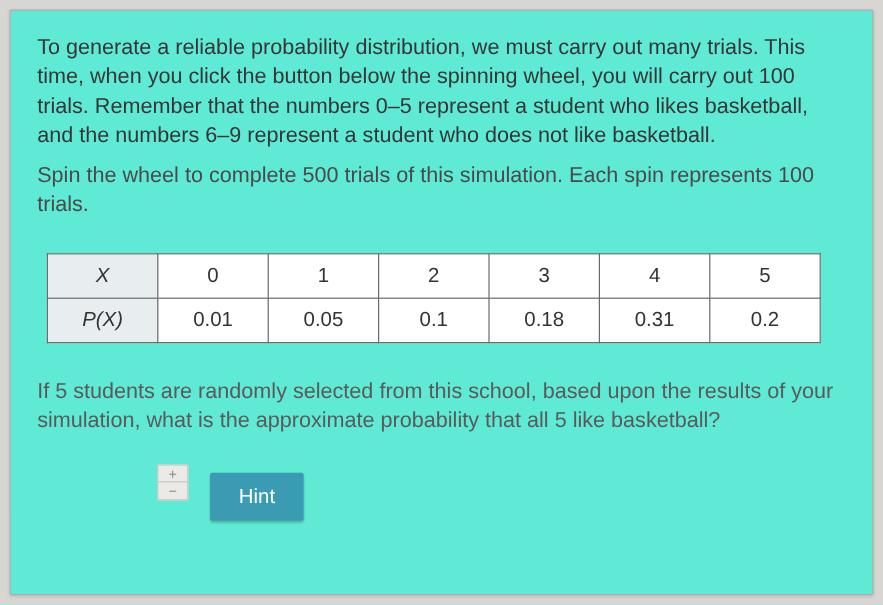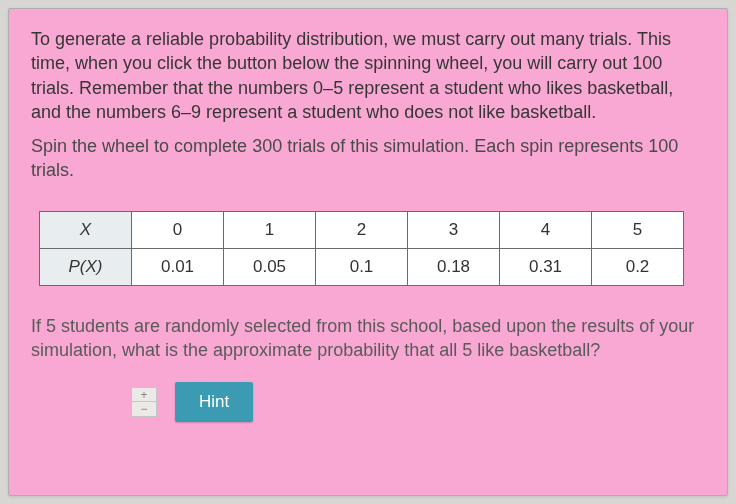--- a/index.html
+++ b/index.html
@@ -5,21 +5,21 @@
     * { box-sizing: border-box; margin: 0; padding: 0; }
     body {
       width: 736px;
       height: 504px;
       background: #d8d6d3;
       font-family: Arial, Helvetica, sans-serif;
       padding: 8px;
       position: relative;
     }
     .content-card {
-      background: #f9a8d4;
+      background: #5eead4;
       border: 1px solid #b0aead;
       border-radius: 2px;
       padding: 18px 22px 20px 22px;
       width: 100%;
       height: 100%;
       color: #3a3a3a;
       box-shadow: 0 1px 3px rgba(0,0,0,0.1);
     }
     .para-1 {
       font-size: 18px;
@@ -52,21 +52,21 @@
       font-style: italic;
       width: 92px;
     }
     .prob-table .val {
       width: 92px;
     }
     .para-3 {
       font-size: 18px;
       line-height: 1.35;
       color: #5a5a5a;
-      margin-bottom: 20px;
+      margin-bottom: 8px;
     }
     .action-row {
       display: flex;
       align-items: center;
       gap: 18px;
       padding-left: 100px;
     }
     .stepper {
       display: flex;
       flex-direction: column;
@@ -87,30 +87,31 @@
     .stepper .s-btn:first-child { border-bottom: 1px solid #c5c5c5; }
     .hint-btn {
       background: #3b9bb3;
       color: #ffffff;
       border: none;
       padding: 10px 24px;
       font-size: 17px;
       border-radius: 2px;
       cursor: pointer;
       box-shadow: 0 1px 2px rgba(0,0,0,0.2);
+      margin-top: 24px;
     }
   </style>
 </head>
 <body>
 
 <div class="content-card">
 
   <p class="para-1">To generate a reliable probability distribution, we must carry out many trials. This time, when you click the button below the spinning wheel, you will carry out 100 trials. Remember that the numbers 0–5 represent a student who likes basketball, and the numbers 6–9 represent a student who does not like basketball.</p>
 
-  <p class="para-2">Spin the wheel to complete 300 trials of this simulation. Each spin represents 100 trials.</p>
+  <p class="para-2">Spin the wheel to complete 500 trials of this simulation. Each spin represents 100 trials.</p>
 
   <table class="prob-table">
     <tbody>
         <tr>
       <td class="row-header">X</td>
       <td class="val">0</td>
       <td class="val">1</td>
       <td class="val">2</td>
       <td class="val">3</td>
       <td class="val">4</td>

